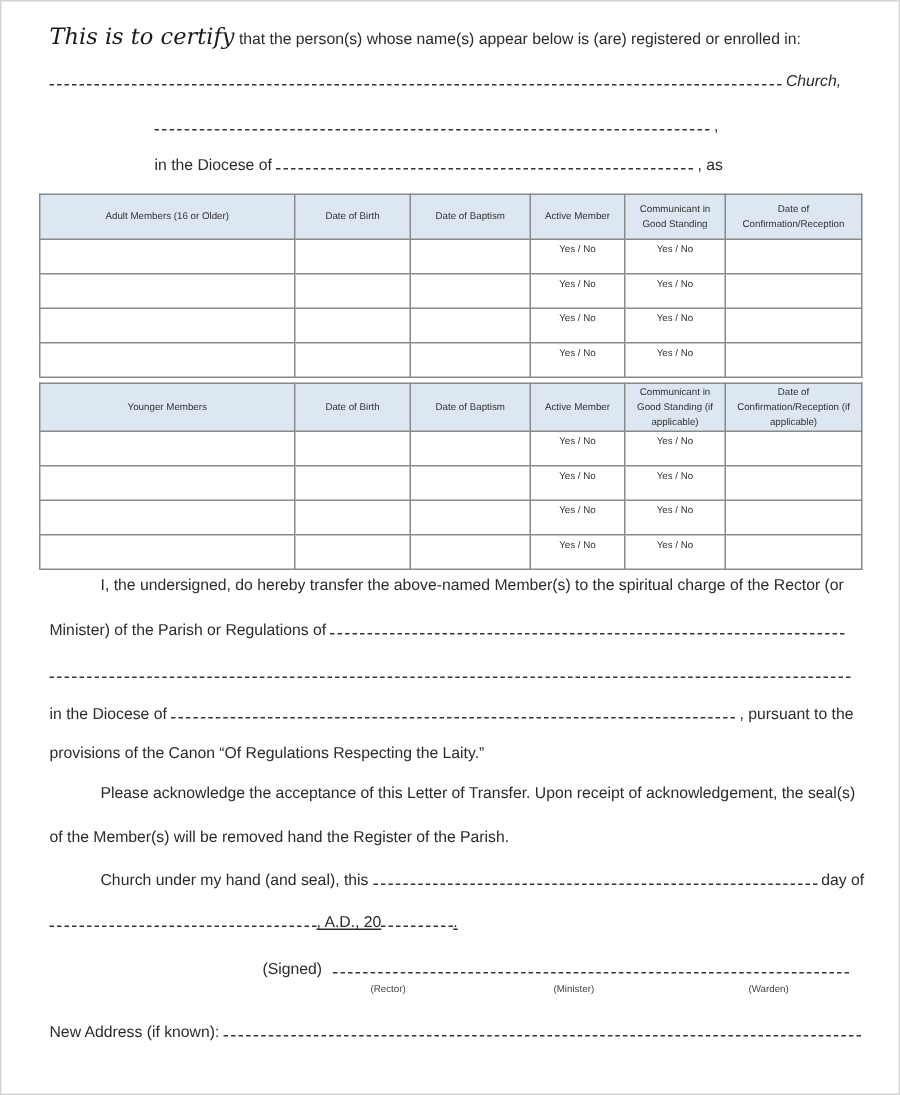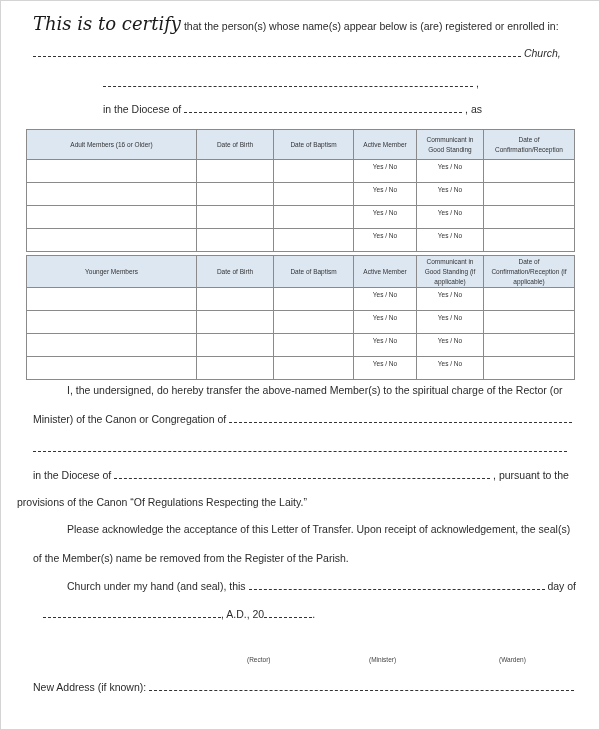--- a/index.html
+++ b/index.html
@@ -8,21 +8,21 @@
     font-family: "Liberation Sans", sans-serif; color: #2b2b2b;
   }
   .page {
     position: absolute; left: 0; top: 0; width: 598px; height: 728px;
     border: 1px solid #d4d4d4; background: #fff;
   }
   .line {
     position: absolute; font-size: 10.5px; white-space: nowrap; line-height: 14px;
   }
   .script {
-    font-family: "DejaVu Serif", serif; font-style: italic; font-size: 18px; color: #1a1a1a;
+    font-family: "DejaVu Serif", serif; font-style: italic; font-size: 15px; color: #1a1a1a;
   }
   .blank {
     display: inline-block; border-bottom: 1px dashed #333; height: 10px; vertical-align: baseline;
   }
   table.reg {
     position: absolute; left: 25px; border-collapse: collapse; width: 548px;
     font-size: 6.5px; color: #333; table-layout: fixed;
   }
   table.reg th {
     background: #dde7f2; border: 1px solid #8a8a8a; font-weight: normal;
@@ -166,49 +166,53 @@
         <td>Yes / No</td>
         <td>Yes / No</td>
         <td></td>
       </tr>
     </tbody>
   </table>
 
   <div class="line" style="left:66px;top:382px;">I, the undersigned, do hereby transfer the above-named Member(s) to the spiritual charge of the Rector (or</div>
 
   <div class="line" style="left:32px;top:411px;">
-    <span>Minister) of the Canon or Congregation of</span>
+    <span>Minister) of the Parish or Regulations of</span>
     <span class="blank" style="width:343px;"></span>
   </div>
 
   <div class="line" style="left:32px;top:440px;">
     <span class="blank" style="width:534px;"></span>
   </div>
 
   <div class="line" style="left:32px;top:467px;">
     <span>in the Diocese of</span>
     <span class="blank" style="width:376px;"></span>
     <span>, pursuant to the</span>
   </div>
 
-  <div class="line" style="left:16px;top:494px;">provisions of the Canon “Of Regulations Respecting the Laity.”</div>
+  <div class="line" style="left:32px;top:494px;">provisions of the Canon “Of Regulations Respecting the Laity.”</div>
 
   <div class="line" style="left:66px;top:521px;">Please acknowledge the acceptance of this Letter of Transfer.  Upon receipt of acknowledgement, the seal(s)</div>
-  <div class="line" style="left:32px;top:550px;">of the Member(s) name be removed from the Register of the Parish.</div>
+  <div class="line" style="left:32px;top:550px;">of the Member(s) will be removed hand the Register of the Parish.</div>
 
   <div class="line" style="left:66px;top:578px;">
     <span>Church under my hand (and seal), this</span>
     <span class="blank" style="width:296px;"></span>
     <span>day of</span>
   </div>
 
-  <div class="line" style="left:42px;top:606px;">
+  <div class="line" style="left:32px;top:606px;text-decoration:underline;">
     <span class="blank" style="width:178px;"></span><span>, A.D., 20</span><span class="blank" style="width:48px;"></span><span>.</span>
   </div>
 
+  <div class="line" style="left:174px;top:637px;">
+    <span>(Signed)</span>
+    <span class="blank" style="width:344px;margin-left:4px;"></span>
+  </div>
   <span class="sublabel" style="left:246px;top:655px;">(Rector)</span>
   <span class="sublabel" style="left:368px;top:655px;">(Minister)</span>
   <span class="sublabel" style="left:498px;top:655px;">(Warden)</span>
 
   <div class="line" style="left:32px;top:679px;">
     <span>New Address (if known):</span>
     <span class="blank" style="width:425px;"></span>
   </div>
 
 </div>

